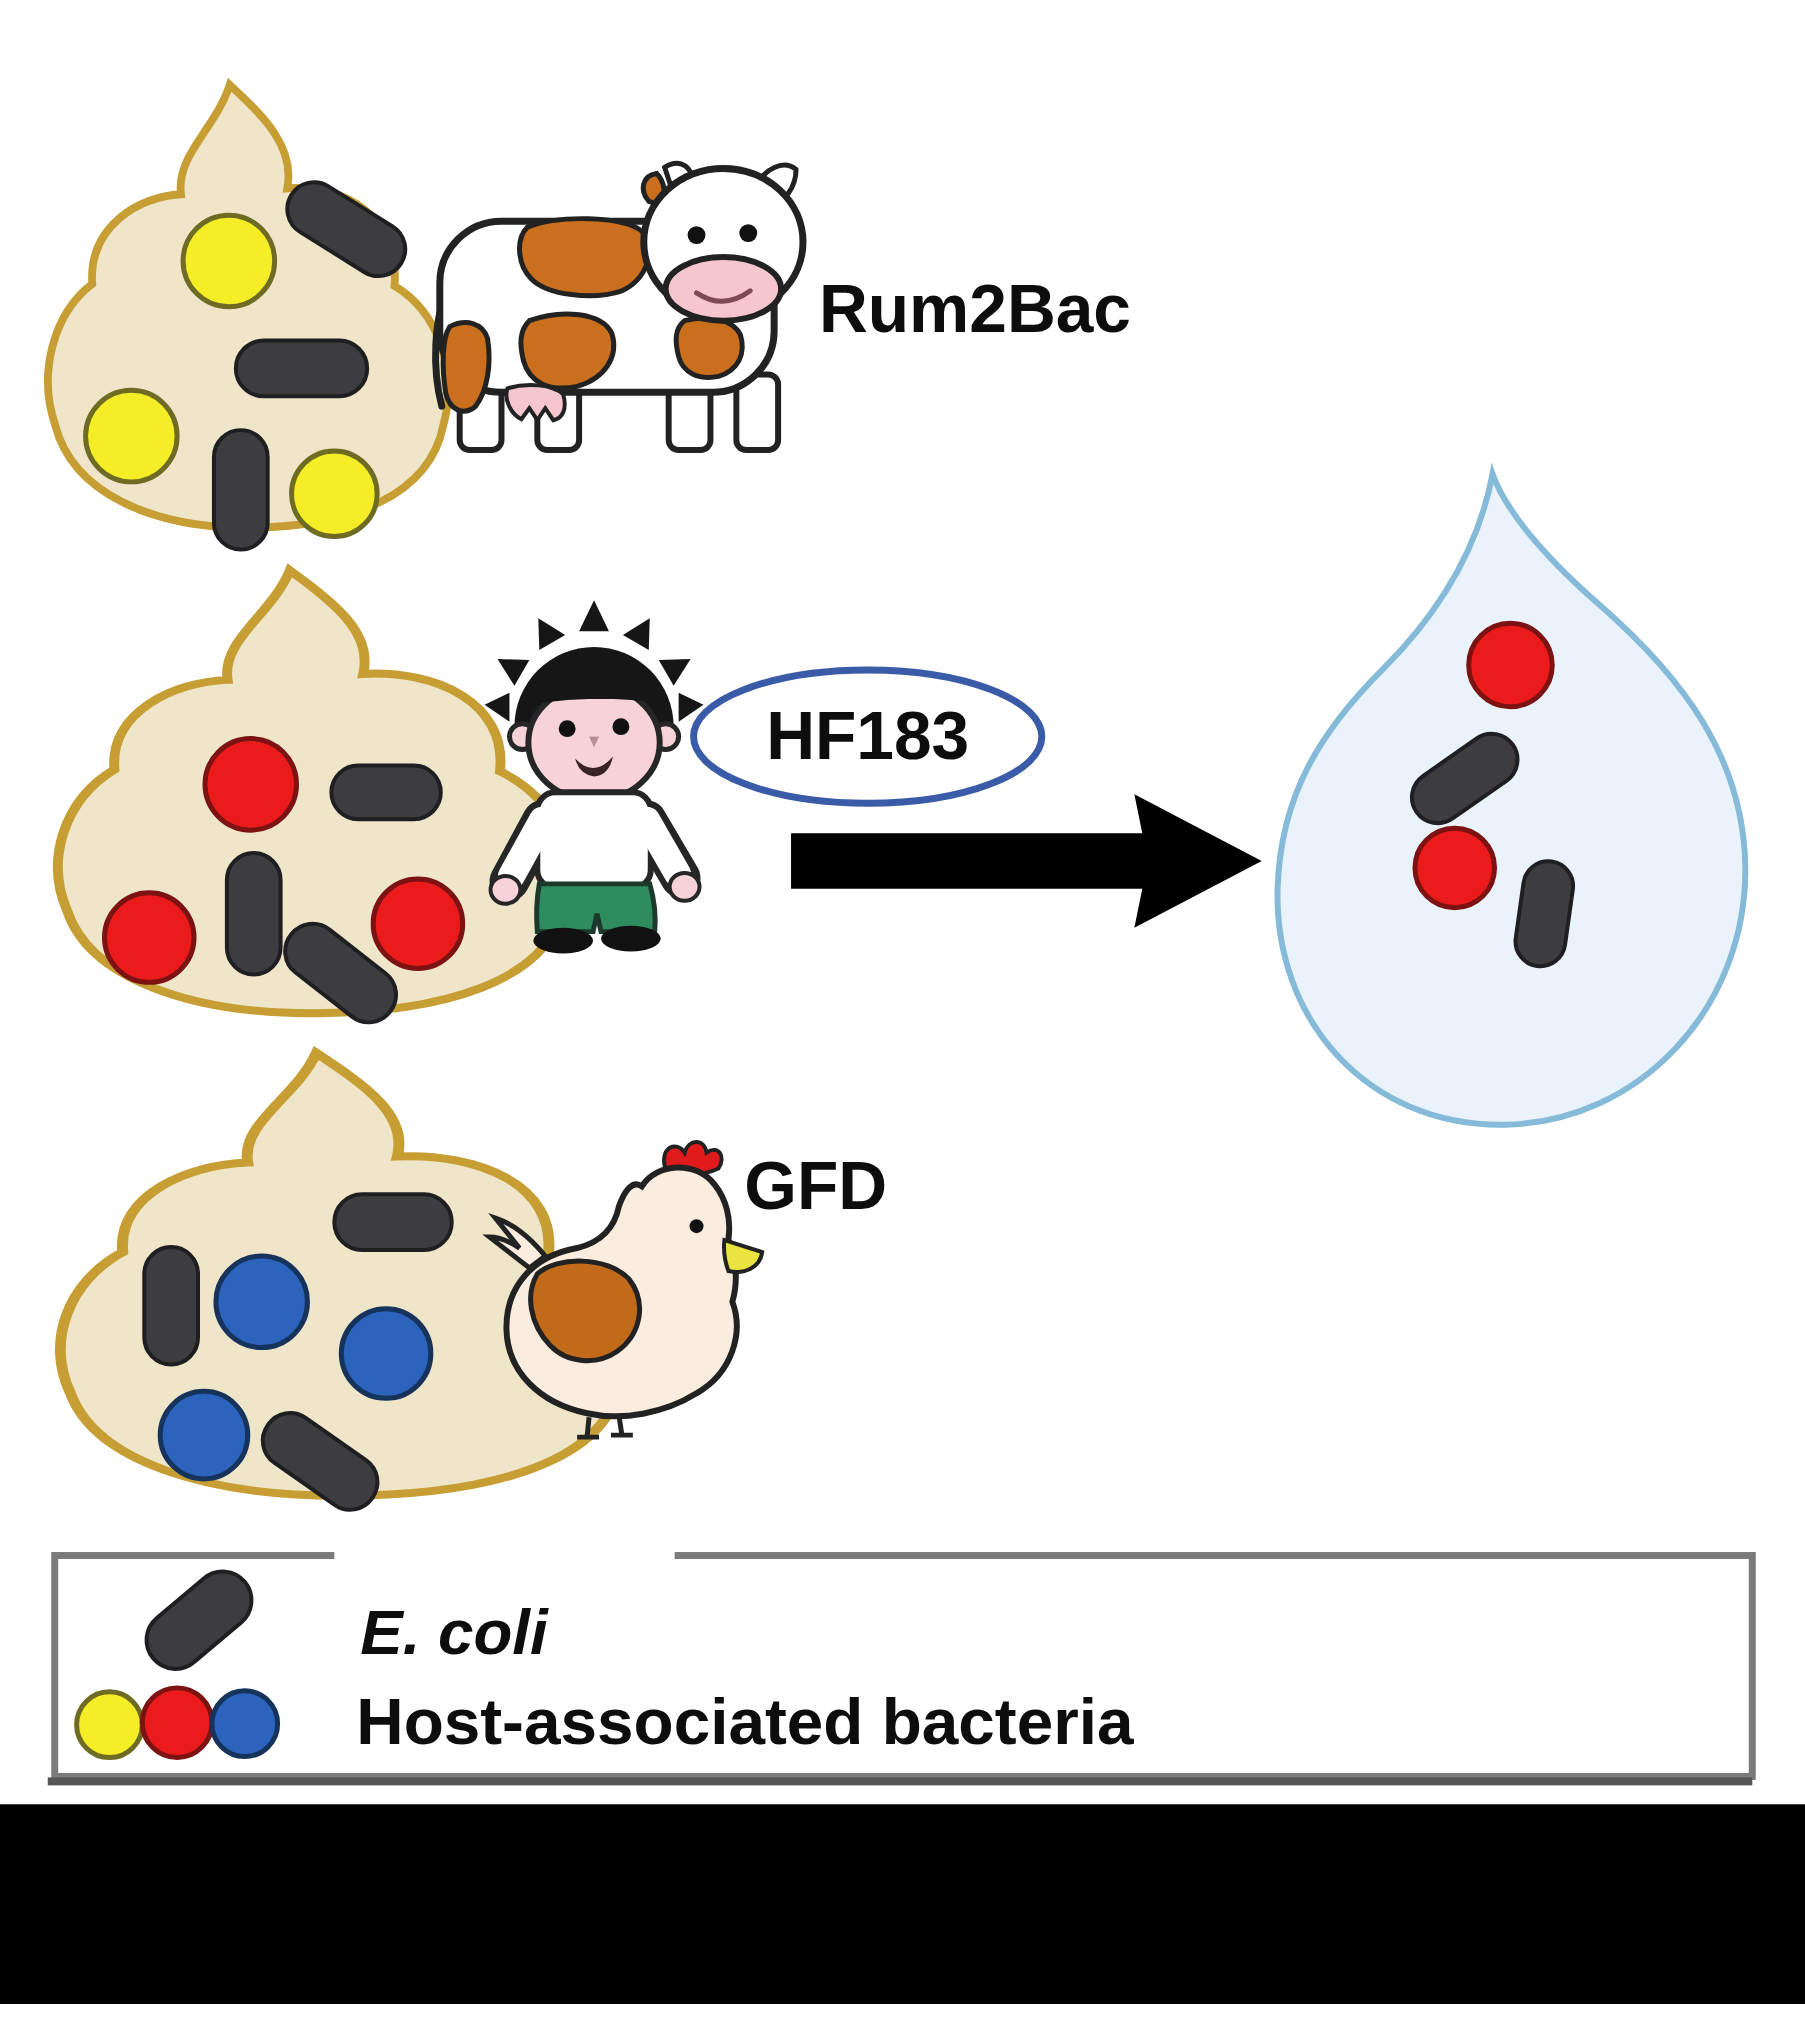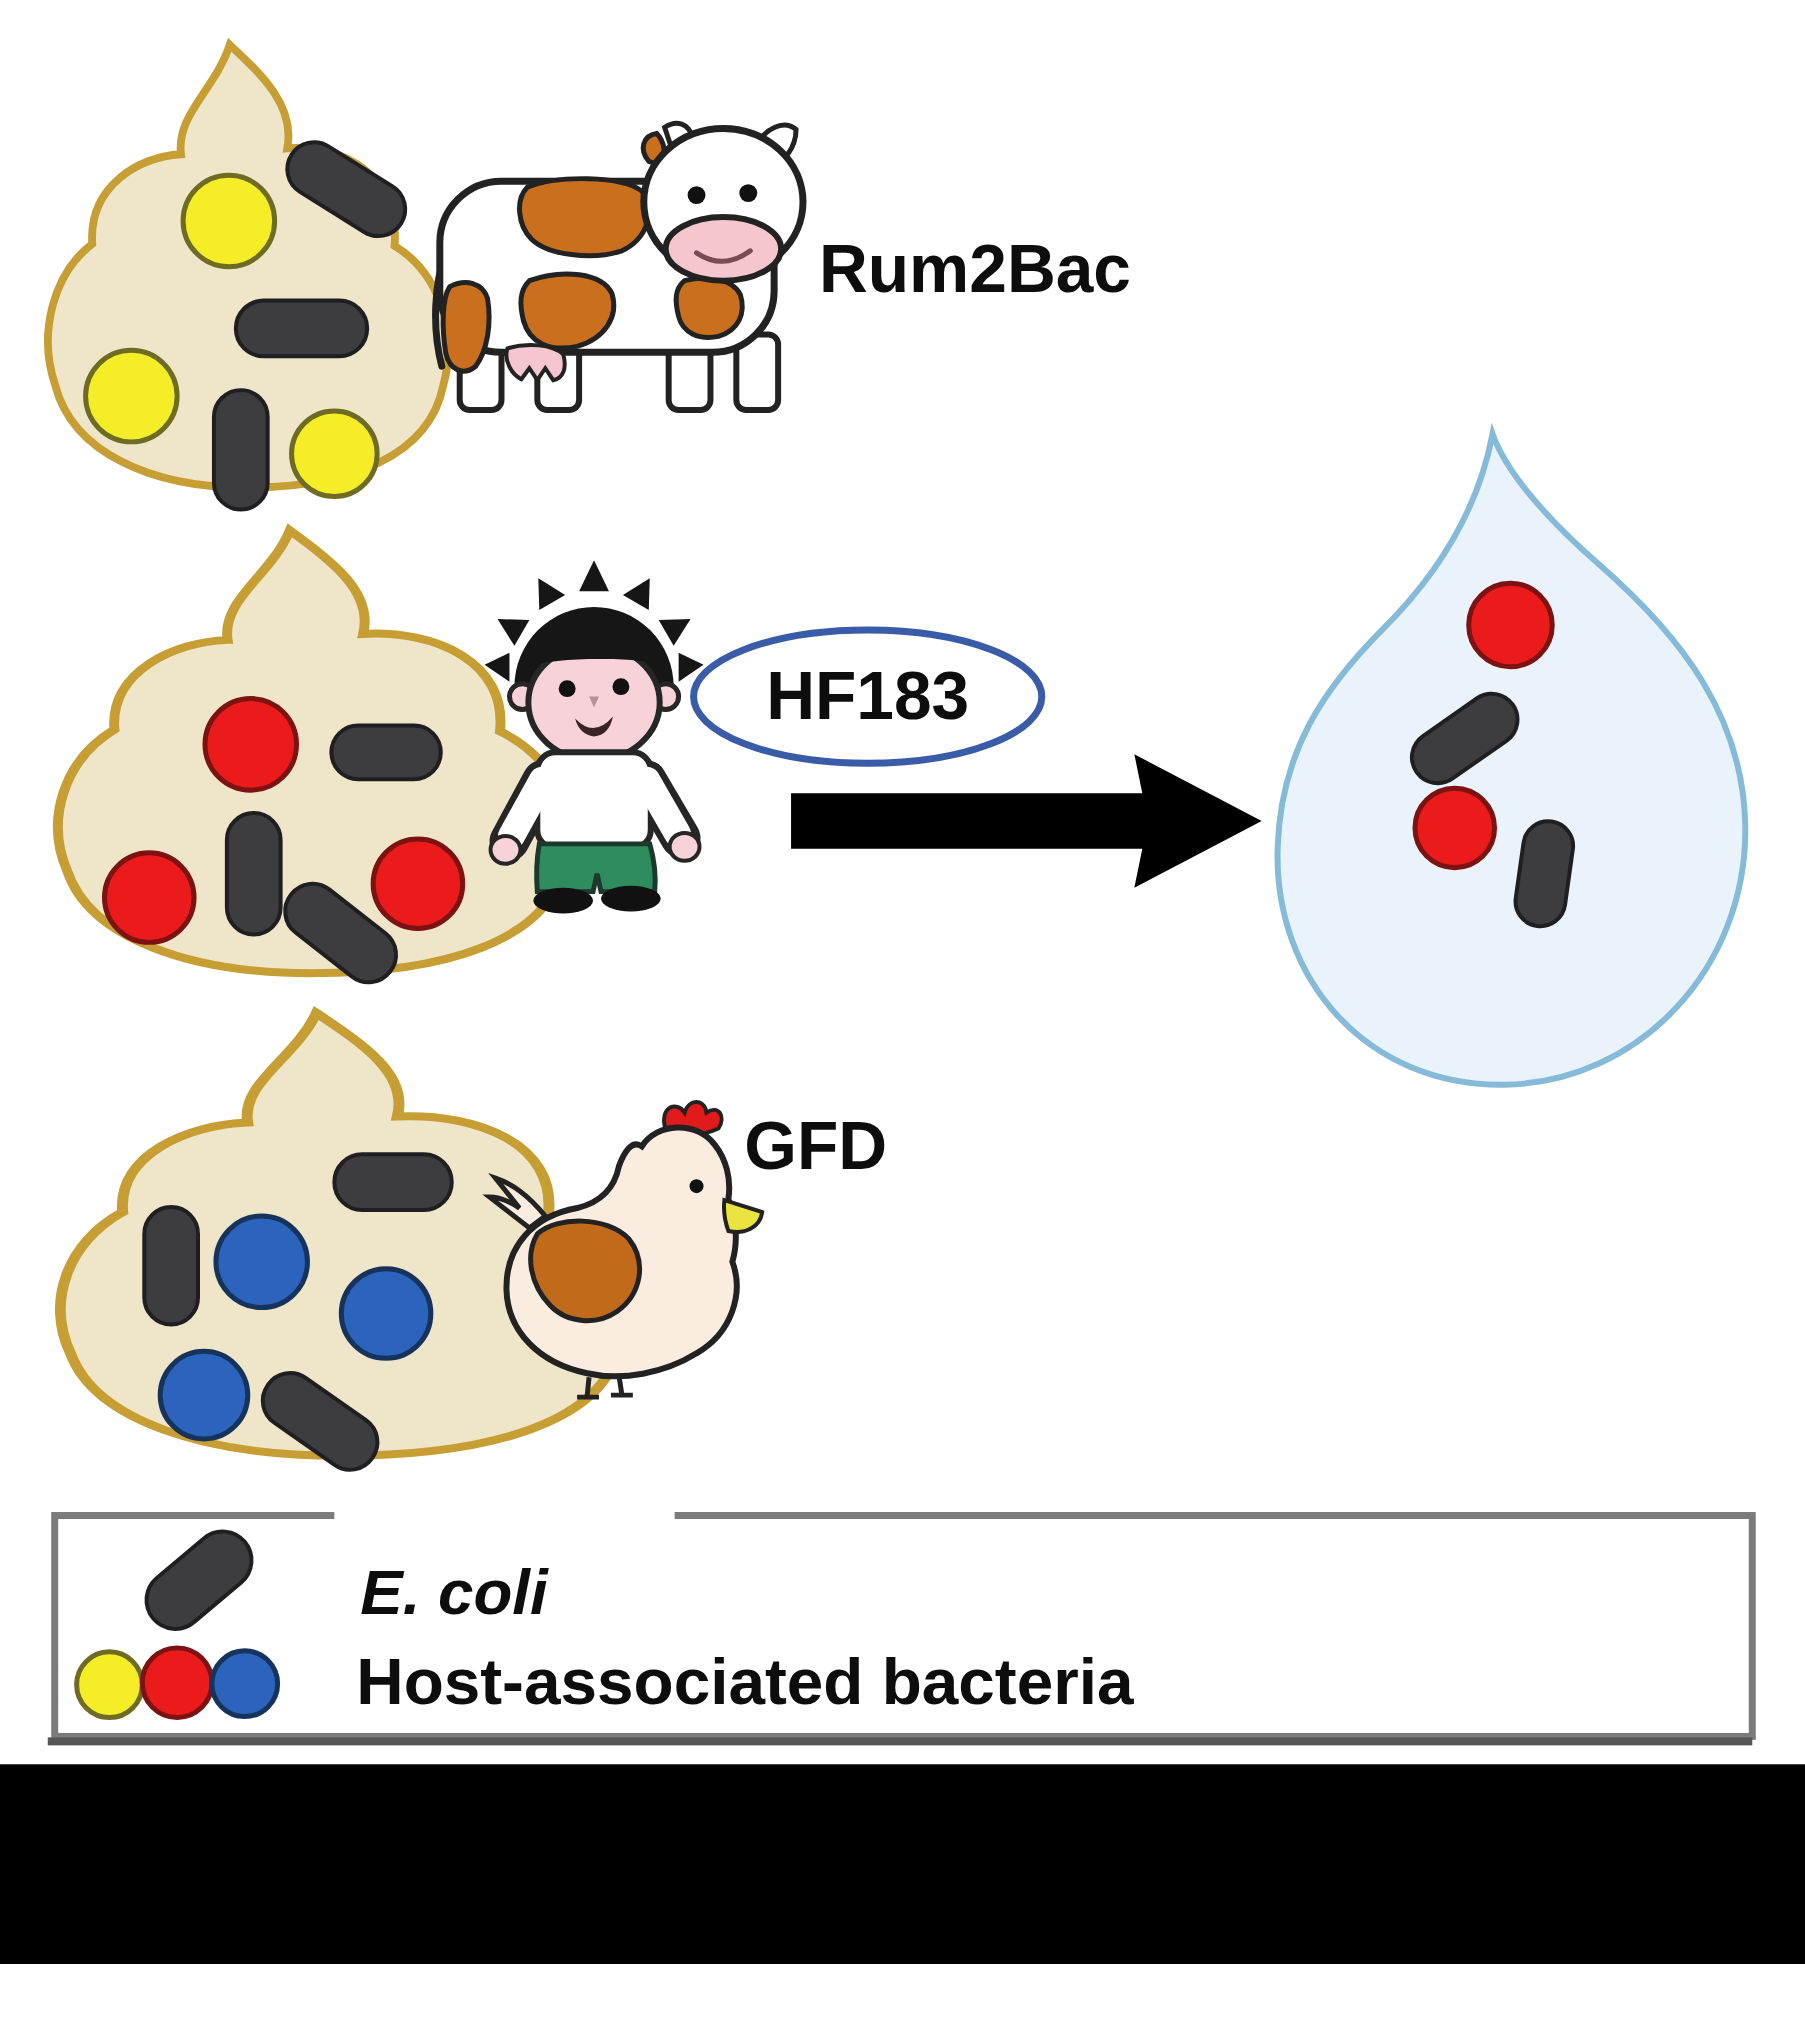--- a/index.html
+++ b/index.html
@@ -1,16 +1,16 @@
 <!DOCTYPE html>
 <html><head>
 <meta charset="utf-8">
 <style>
   html,body{margin:0;padding:0;background:#ffffff;}
-  .stage{position:relative;width:1806px;height:1964px;background:#ffffff;overflow:hidden;}
+  .stage{position:relative;width:1806px;height:1964px;background:#ffffff;overflow:hidden;margin-top:40px;}
   svg{display:block;}
   text{font-family:"Liberation Sans", sans-serif;fill:#0d0d0d;}
   .marker-label{font-size:68px;font-weight:700;}
   .legend-ecoli{font-size:64px;font-weight:700;font-style:italic;}
   .legend-host{font-size:66px;font-weight:700;}
   .pile{fill:#efe5c9;stroke:#c79e33;stroke-width:8;}
   .rod{fill:#3d3d40;stroke:#1f1f22;stroke-width:4;}
   .dot-y{stroke:#6e6b22;stroke-width:5;}
   .dot-r{stroke:#7c1212;stroke-width:5;}
   .dot-b{stroke:#16335c;stroke-width:5;}

